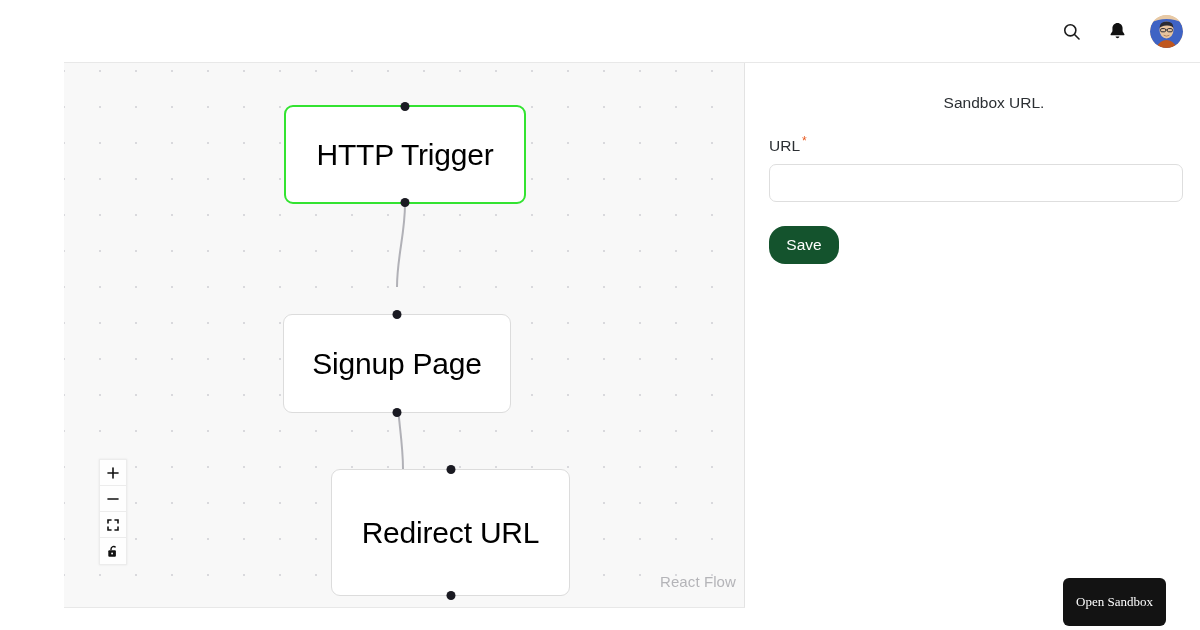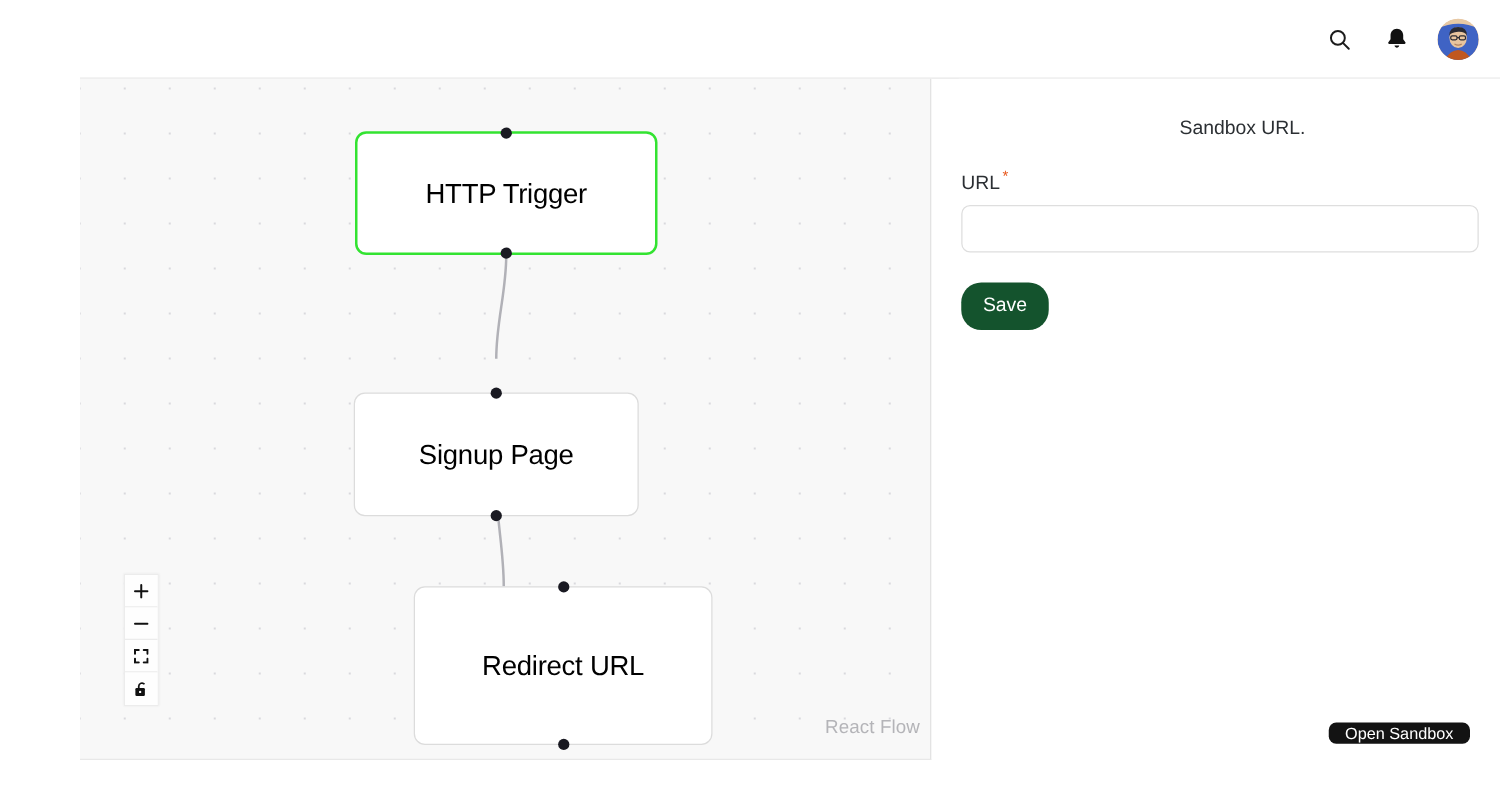--- a/index.html
+++ b/index.html
@@ -109,21 +109,21 @@
     box-sizing: border-box;
     display: flex;
     align-items: center;
     justify-content: center;
     cursor: grab;
   }
   .node.selected {
     border: 2px solid #33e331;
   }
   .node-label {
-    font-size: 22px;
+    font-size: 30px;
     color: #000000;
     font-family: "Liberation Sans", sans-serif;
     white-space: nowrap;
     letter-spacing: -.2px;
   }
   .handle {
     position: absolute;
     width: 9px;
     height: 9px;
     background: #1a1a22;
@@ -238,22 +238,22 @@
 
   .open-sandbox {
     position: absolute;
     left: 1063px;
     top: 578px;
     background: #131313;
     color: #ffffff;
     border: none;
     border-radius: 6px;
     font-size: 13px;
-    font-family: Liberation Sans, sans-serif;
-    padding: 1px 13px;
+    font-family: Liberation Serif, serif;
+    padding: 16px 13px;
     cursor: pointer;
     white-space: nowrap;
   }
 </style>
 </head>
 <body>
 
 <div class="app">
 
   <div class="header">

